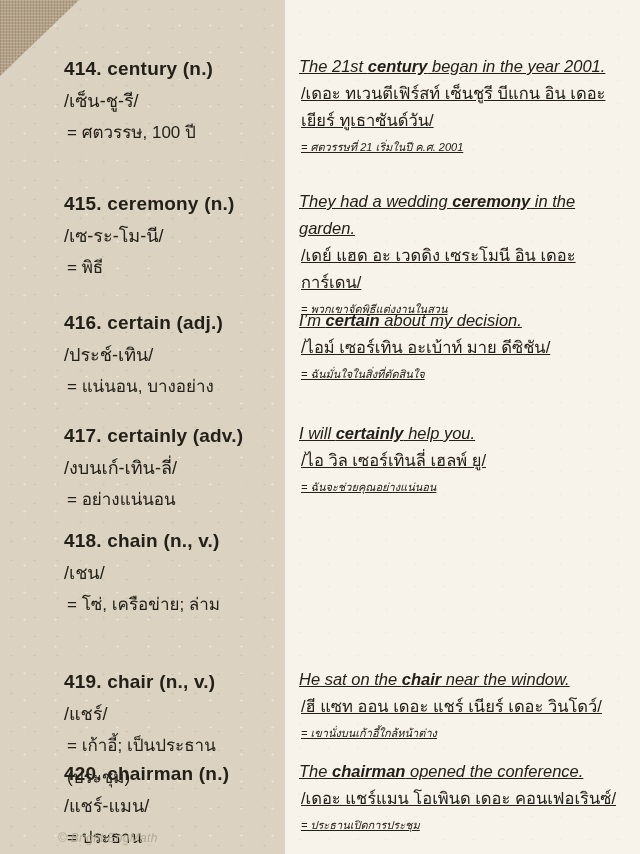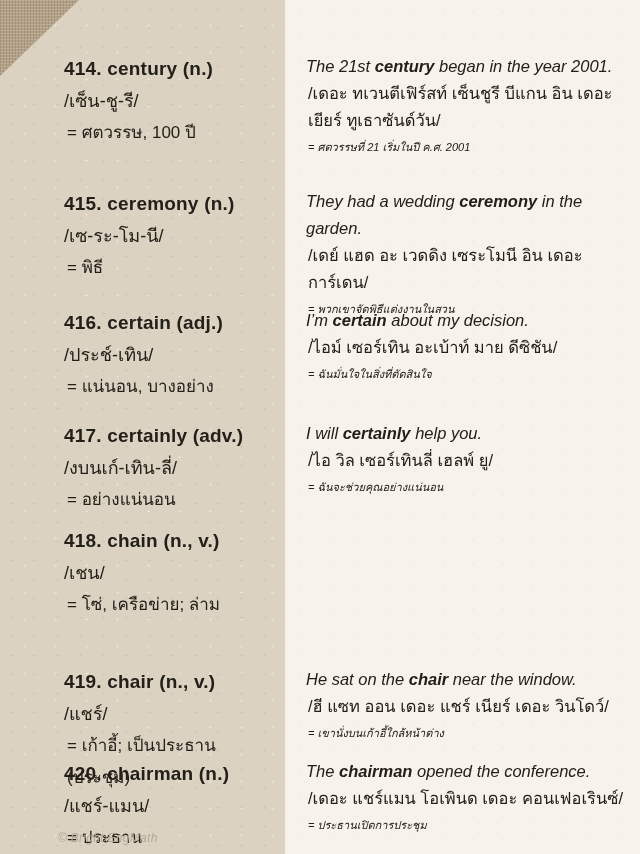--- a/index.html
+++ b/index.html
@@ -49,21 +49,21 @@
   .entry:nth-child(5){min-height:105px;flex-direction:column;}
   .entry:nth-child(6){min-height:92px;margin-top:36px;}
   .col-left{
     box-sizing:border-box;
     width:285px;flex:0 0 285px;
     padding-left:64px;padding-right:10px;
   }
   .col-right{
     box-sizing:border-box;
     flex:1 1 auto;
-    padding-left:21px;padding-right:16px;
+    padding-left:14px;padding-right:16px;text-decoration:underline;
   }
   .headword{
     font-weight:700;font-size:19px;line-height:32px;
     letter-spacing:.2px;
   }
   .phonetic{font-size:18px;line-height:32px;}
   .meaning{font-size:17px;line-height:32px;padding-left:3px;}
   .sentence{font-style:italic;font-size:16.5px;line-height:27px;}
   .sentence b{font-weight:700;}
   .sent-phonetic{font-size:16.5px;line-height:27px;padding-left:2px;}

